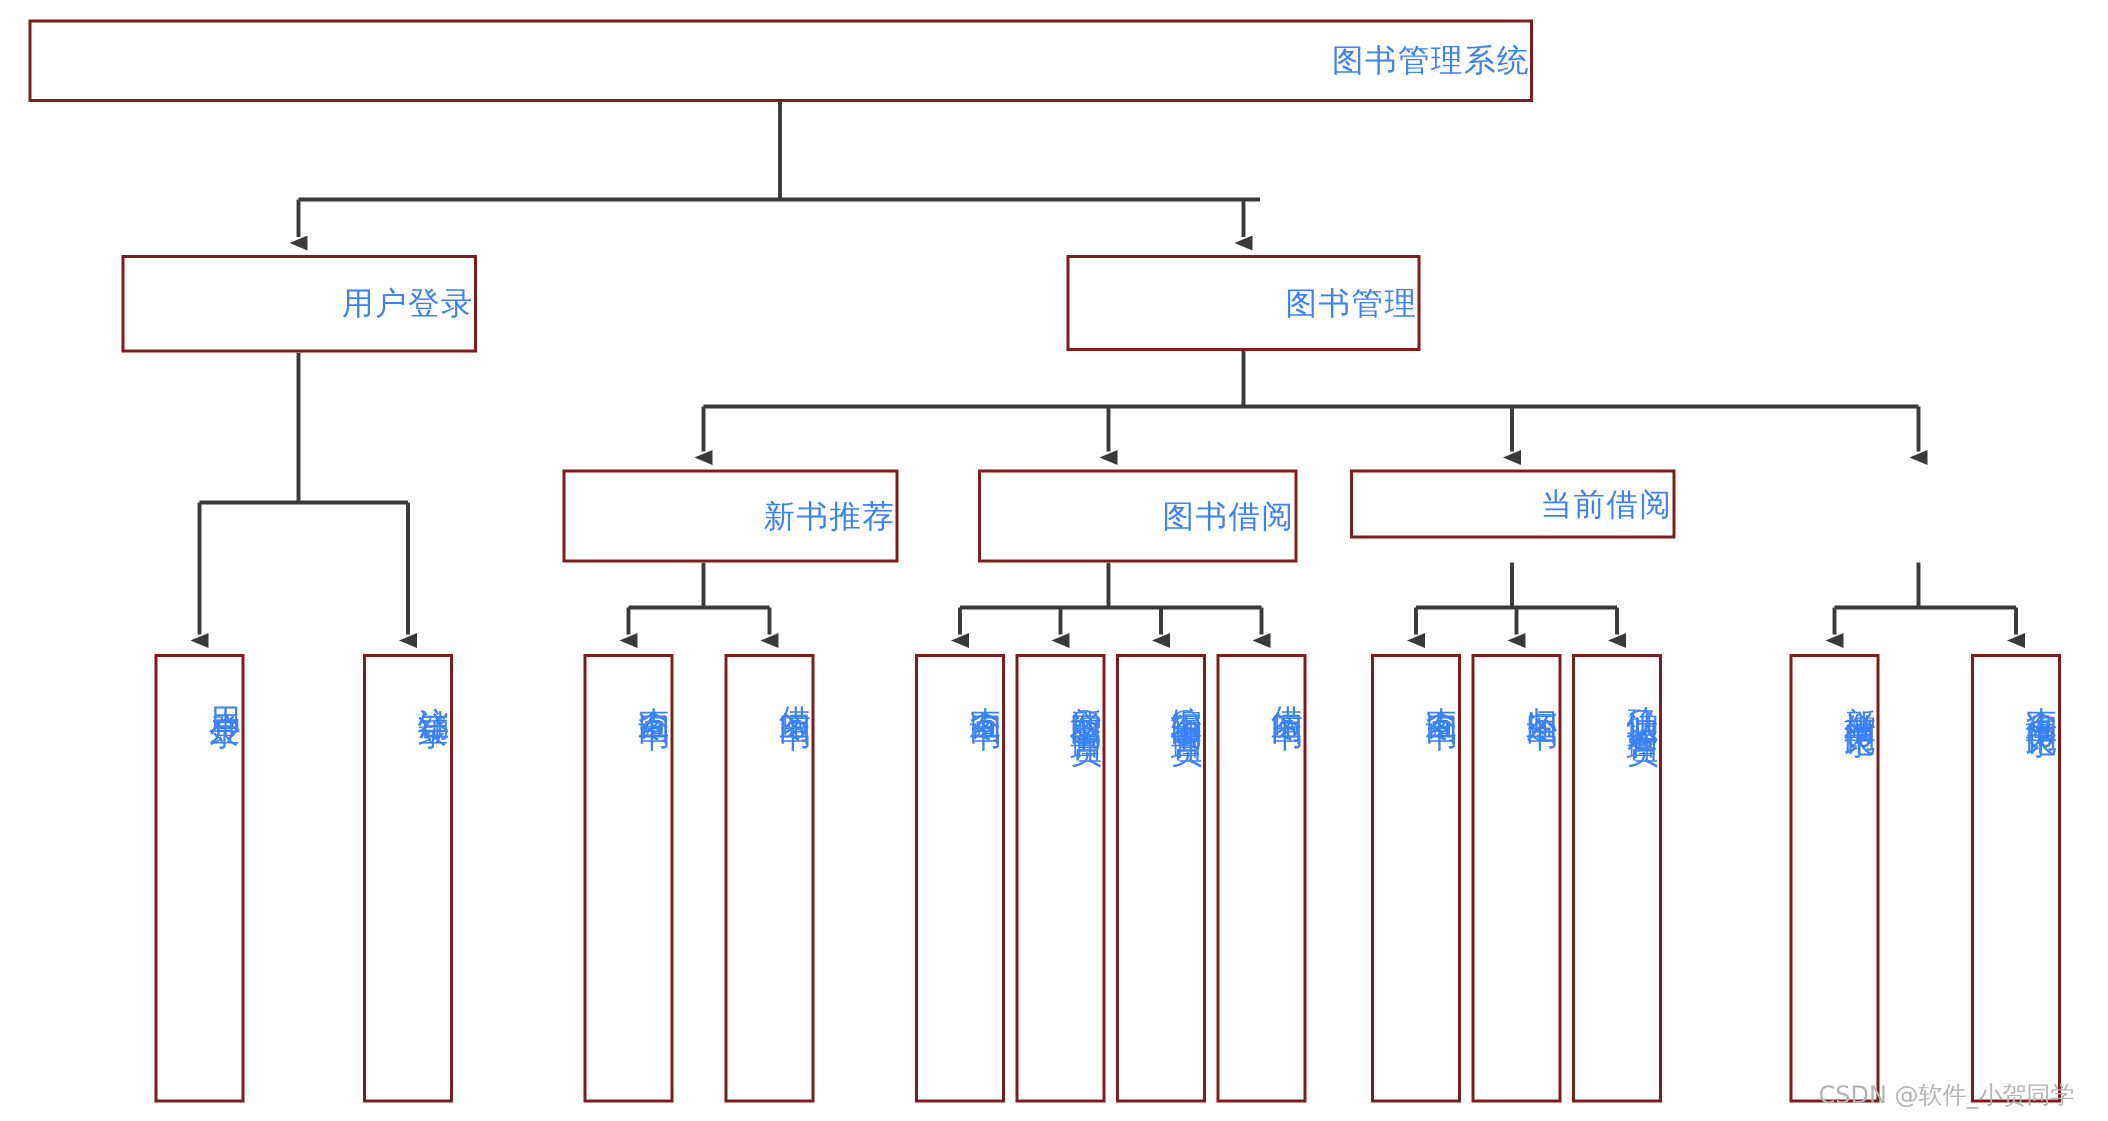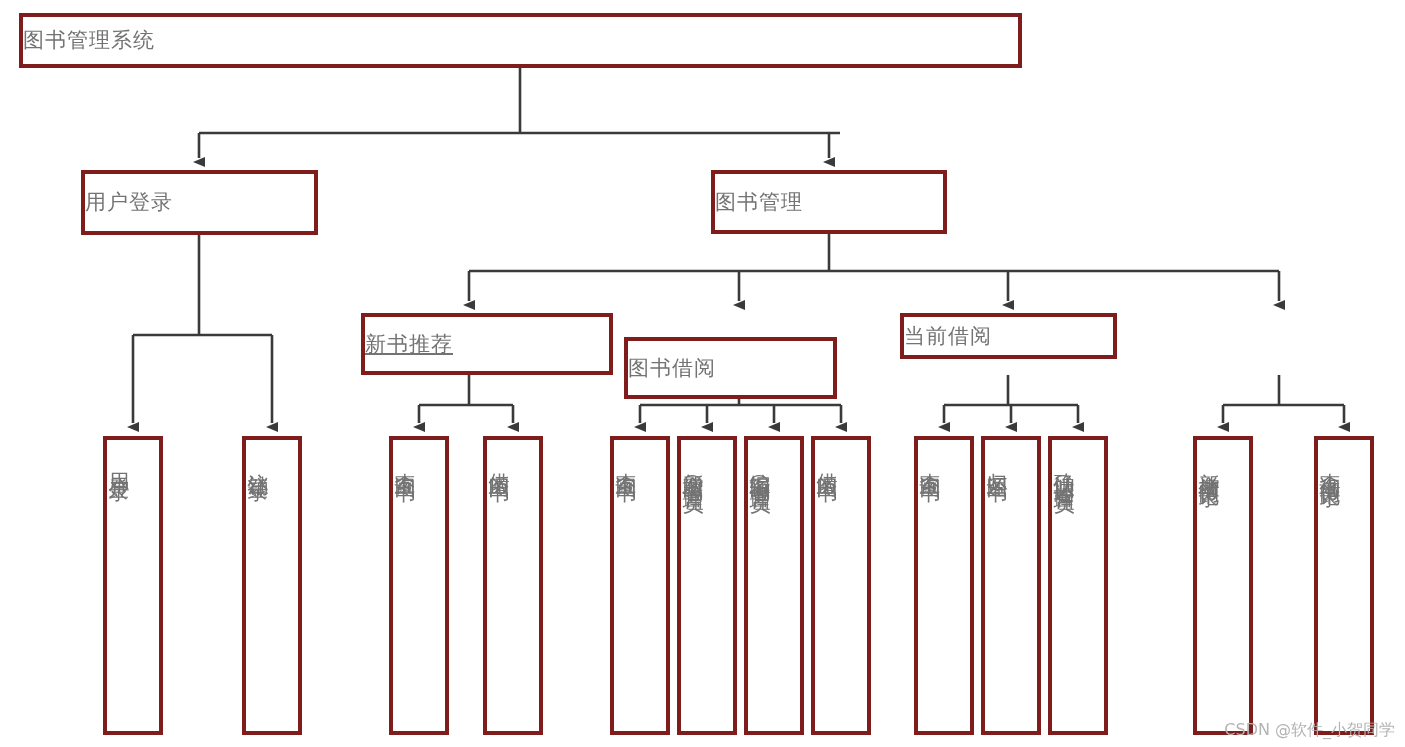--- a/index.html
+++ b/index.html
@@ -21,25 +21,25 @@
     position: absolute;
     left: 0;
     top: 0;
     width: 1405px;
     height: 747px;
   }
   .node {
     position: absolute;
     box-sizing: border-box;
     background: #ffffff;
-    border: 4px solid #7f1d1d;
+    border: 2px solid #7f1d1d;
     display: flex;
     align-items: center;
-    justify-content: flex-start;
-    color: #737373;
+    justify-content: flex-end;
+    color: #3b82f6;
     z-index: 2;
   }
   .node .label {
     font-size: 21px;
     line-height: 1.25;
     letter-spacing: 1px;
     white-space: nowrap;
   }
   .node.leaf {
     align-items: flex-start;
@@ -48,21 +48,21 @@
   .node.leaf .label {
     writing-mode: vertical-rl;
     text-orientation: upright;
     font-size: 21px;
     letter-spacing: 3px;
     line-height: 1.1;
     white-space: nowrap;
   }
   .watermark {
     position: absolute;
-    right: 10px;
+    right: 22px;
     bottom: 6px;
     font-size: 16px;
     color: #b4b4b4;
     z-index: 3;
     white-space: nowrap;
   }
 </style>
 </head>
 <body>
 
@@ -122,24 +122,24 @@
     <span class="label">图书管理系统</span>
   </div>
 
   <div class="node" style="left:81px; top:170px; width:237px; height:65px;">
     <span class="label">用户登录</span>
   </div>
   <div class="node" style="left:711px; top:170px; width:236px; height:64px;">
     <span class="label">图书管理</span>
   </div>
 
-  <div class="node" style="left:361px; top:313px; width:252px; height:62px;text-decoration:underline;">
+  <div class="node" style="left:375px; top:313px; width:224px; height:62px;">
     <span class="label">新书推荐</span>
   </div>
-  <div class="node" style="left:624px; top:313px; width:213px; height:62px;margin-top:24px;">
+  <div class="node" style="left:652px; top:313px; width:213px; height:62px;">
     <span class="label">图书借阅</span>
   </div>
   <div class="node" style="left:900px; top:313px; width:217px; height:46px;">
     <span class="label">当前借阅</span>
   </div>
 
   <div class="node leaf" style="left:103px; top:436px; width:60px; height:299px;">
     <span class="label">用户登录</span>
   </div>
   <div class="node leaf" style="left:242px; top:436px; width:60px; height:299px;">

